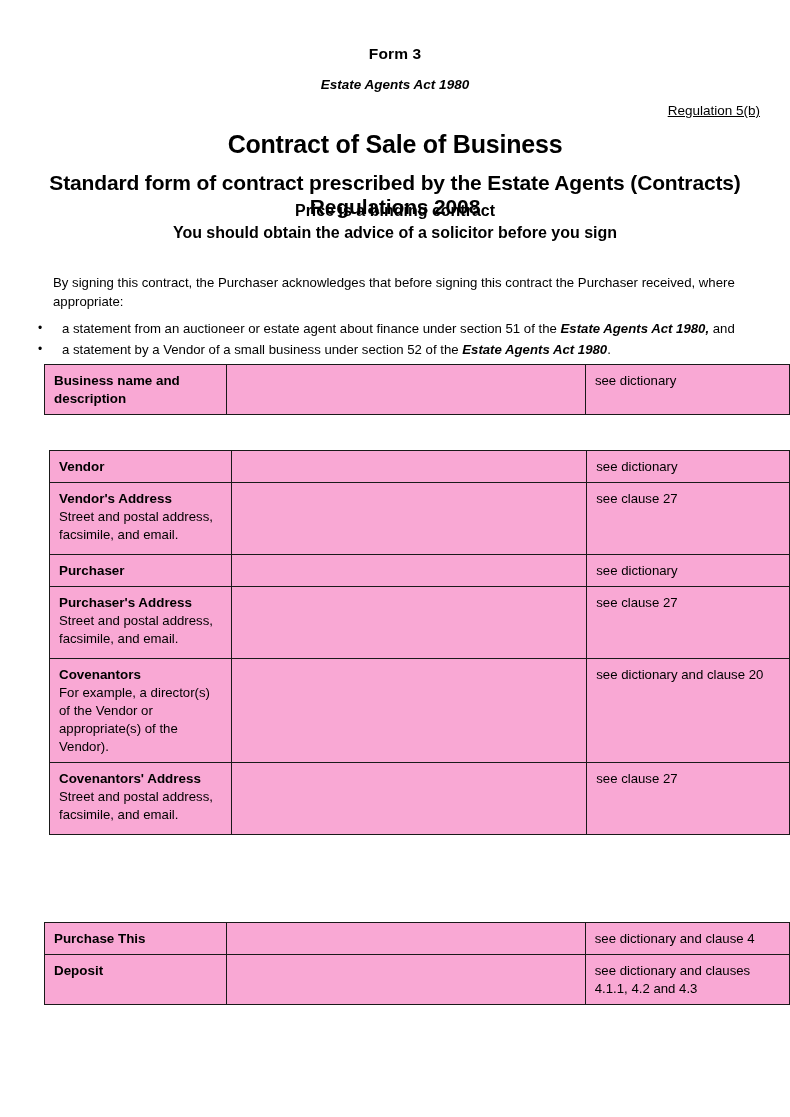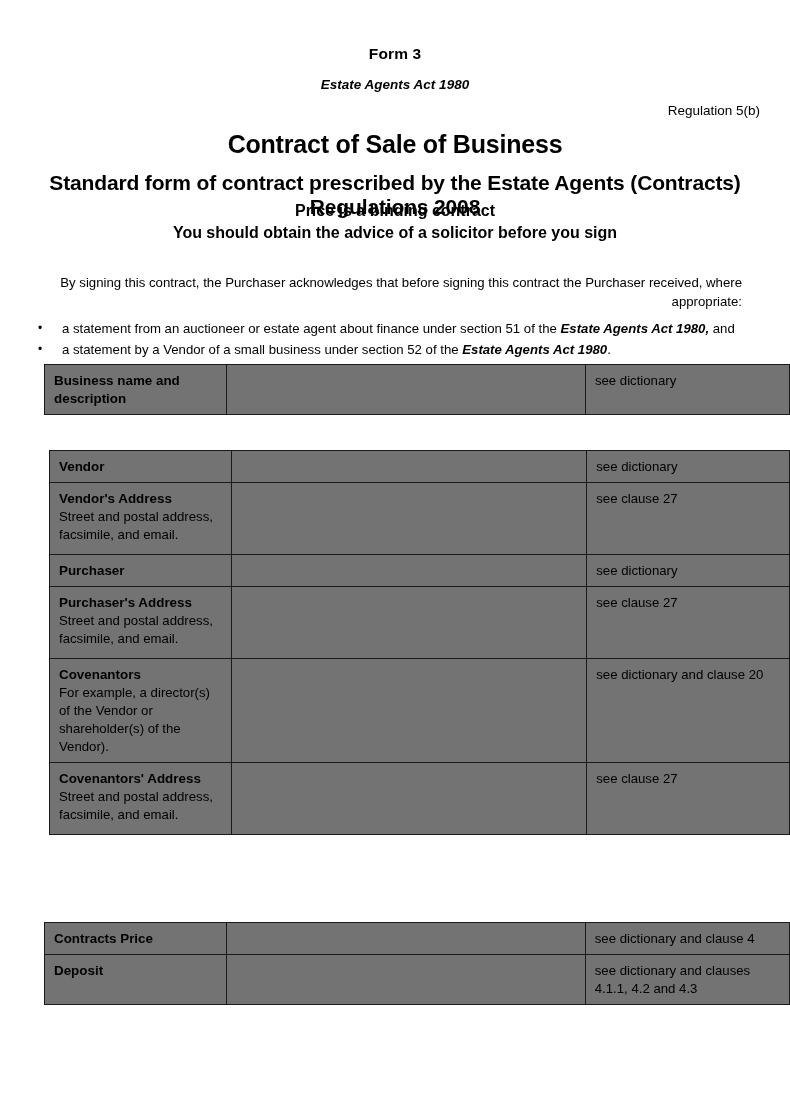--- a/index.html
+++ b/index.html
@@ -42,20 +42,21 @@
     font-weight: bold;
     font-style: italic;
   }
   .regulation {
     position: absolute;
     right: 30px;
     top: 103px;
     text-align: right;
     font-size: 13.5px;
     font-weight: normal;
+    text-decoration: underline;
   }
   .doc-title {
     position: absolute;
     left: 0;
     right: 0;
     top: 130px;
     text-align: center;
     font-size: 25px;
     font-weight: bold;
     letter-spacing: -0.2px;
@@ -78,26 +79,26 @@
     text-align: center;
     font-size: 16px;
     font-weight: bold;
     line-height: 22px;
   }
   .warning-block div { white-space: nowrap; }
 
   
   .intro {
     position: absolute;
-    left: 36px;
+    left: 53px;
     top: 274px;
     width: 706px;
     font-size: 13.2px;
     line-height: 18.5px;
-    text-align: right;
+    text-align: left;
   }
   .bullets {
     position: absolute;
     left: 36px;
     top: 319px;
     width: 712px;
     font-size: 13.2px;
     line-height: 19px;
   }
   .bullet-row {
@@ -113,21 +114,21 @@
     font-size: 12px;
     line-height: 19px;
   }
   .it-bold { font-style: italic; font-weight: bold; }
 
   
   table.form-table {
     position: absolute;
     border-collapse: collapse;
     table-layout: fixed;
-    background: #737373;
+    background: #f9a8d4;
   }
   table.form-table td {
     border: 1.4px solid #1a1a1a;
     vertical-align: top;
     padding: 7px 9px 6px 9px;
     font-size: 13.2px;
     line-height: 18px;
   }
   td.col-label { width: 168px; }
   td.col-entry { width: 358px; }
@@ -236,21 +237,21 @@
         <span class="lbl-sub">Street and postal address, facsimile, and email.</span>
       </td>
       <td class="col-entry"></td>
       <td class="col-ref">
         <span class="ref-text">see clause 27</span>
       </td>
     </tr>
     <tr class="h-coven">
       <td class="col-label">
         <span class="lbl-strong">Covenantors</span>
-        <span class="lbl-sub">For example, a director(s) of the Vendor or shareholder(s) of the Vendor).</span>
+        <span class="lbl-sub">For example, a director(s) of the Vendor or appropriate(s) of the Vendor).</span>
       </td>
       <td class="col-entry"></td>
       <td class="col-ref">
         <span class="ref-text">see dictionary and clause 20</span>
       </td>
     </tr>
     <tr class="h-addr">
       <td class="col-label">
         <span class="lbl-strong">Covenantors' Address</span>
         <span class="lbl-sub">Street and postal address, facsimile, and email.</span>
@@ -260,21 +261,21 @@
         <span class="ref-text">see clause 27</span>
       </td>
     </tr>
   </tbody>
     </table>
 
   <table class="form-table" id="table-price">
     <tbody>
         <tr class="h-price">
       <td class="col-label">
-        <span class="lbl-strong">Contracts Price</span>
+        <span class="lbl-strong">Purchase This</span>
       </td>
       <td class="col-entry"></td>
       <td class="col-ref">
         <span class="ref-text">see dictionary and clause 4</span>
       </td>
     </tr>
     <tr class="h-deposit">
       <td class="col-label">
         <span class="lbl-strong">Deposit</span>
       </td>

